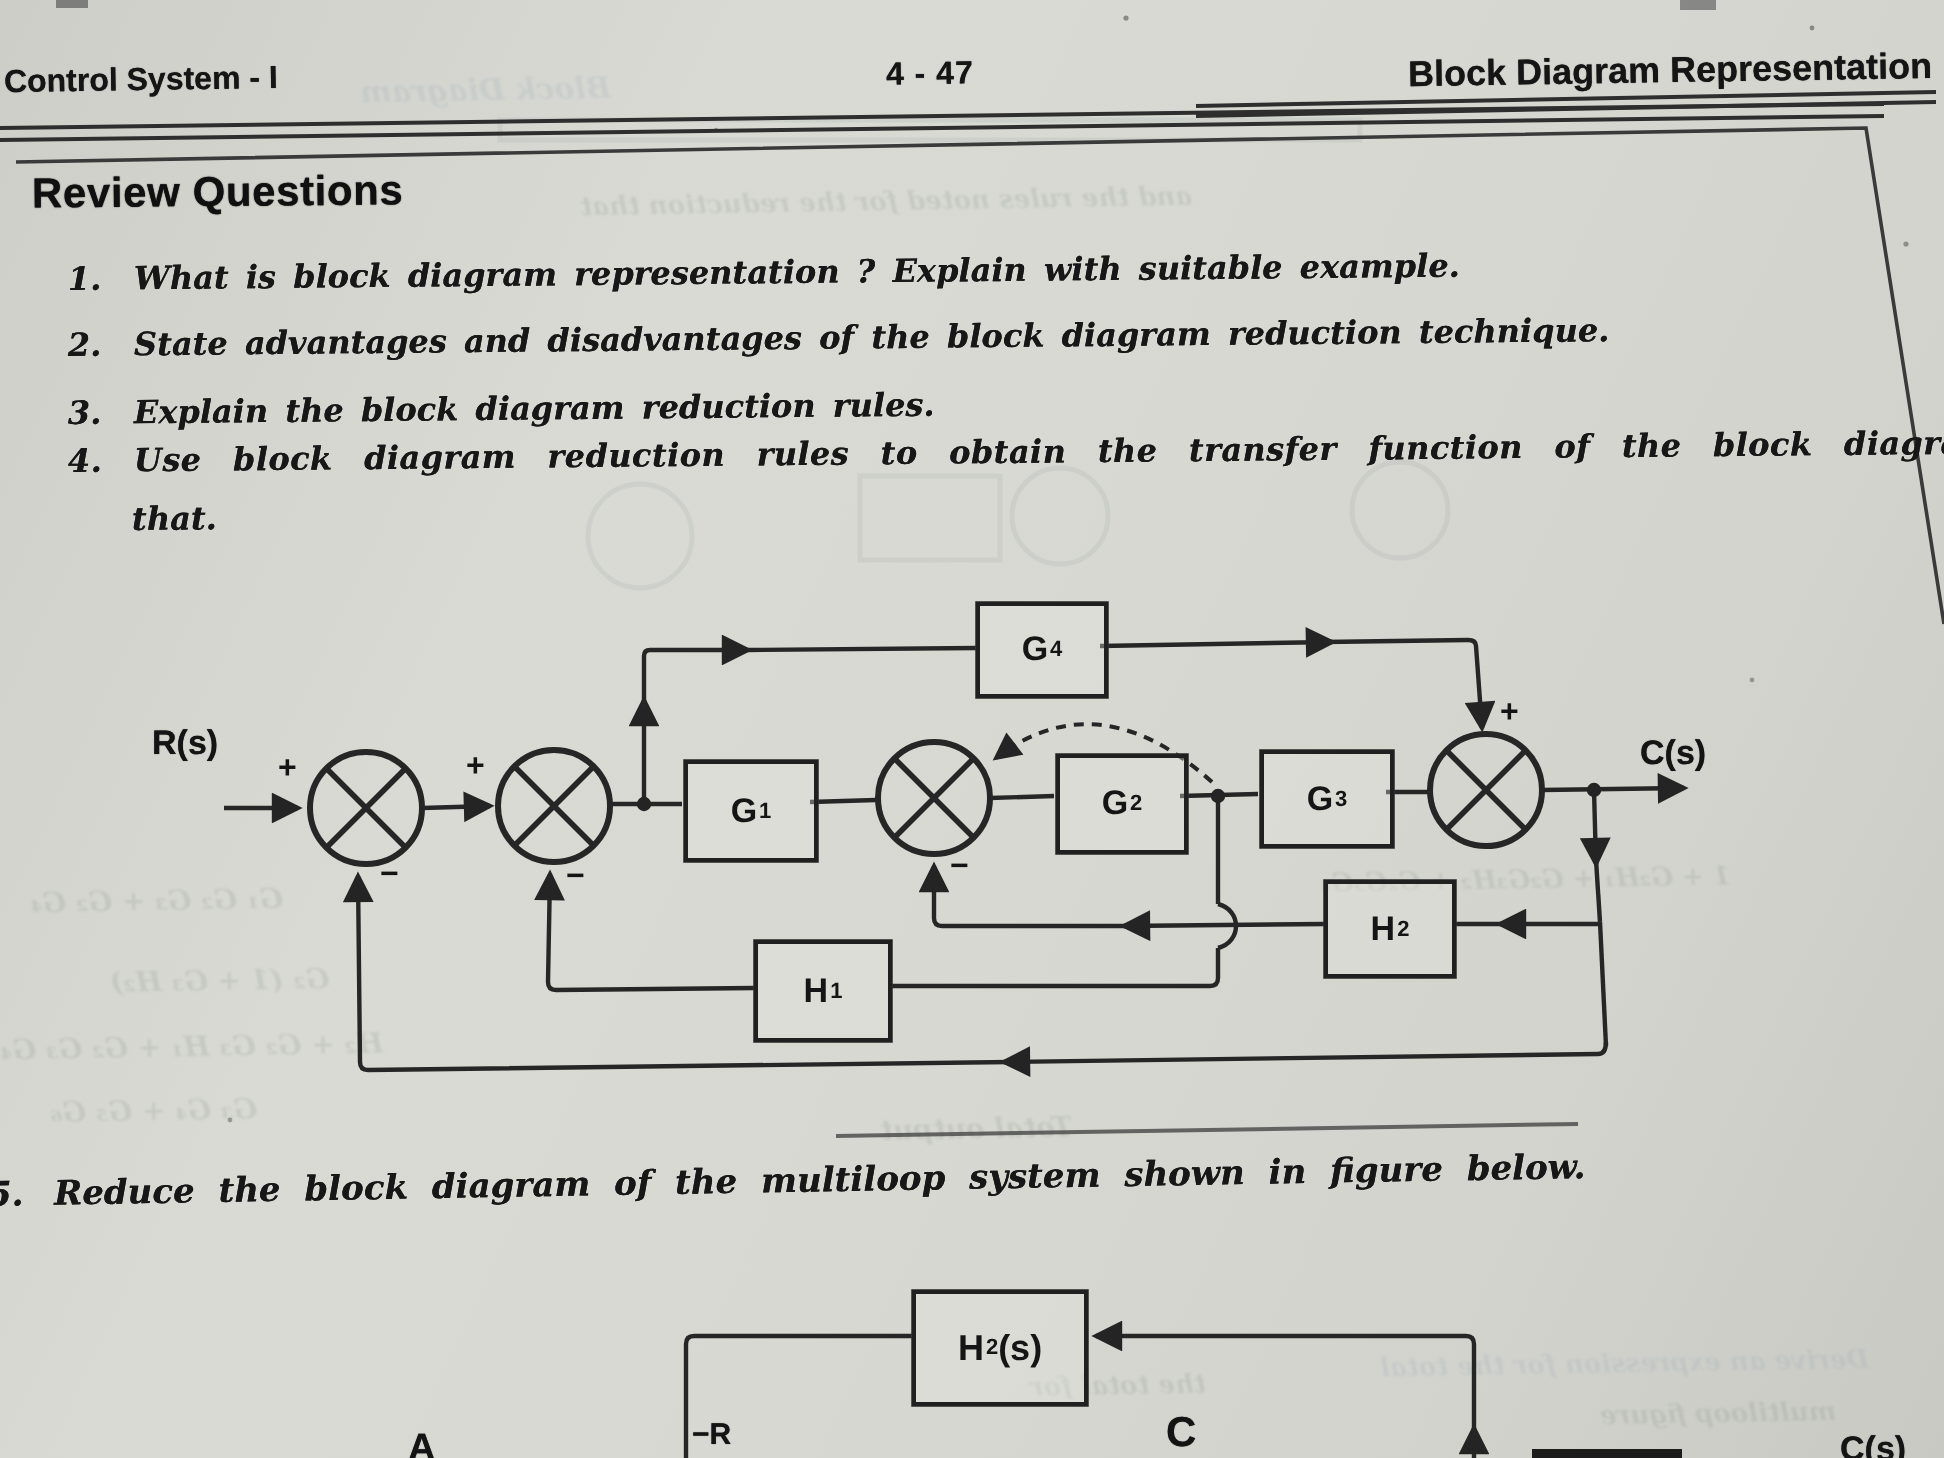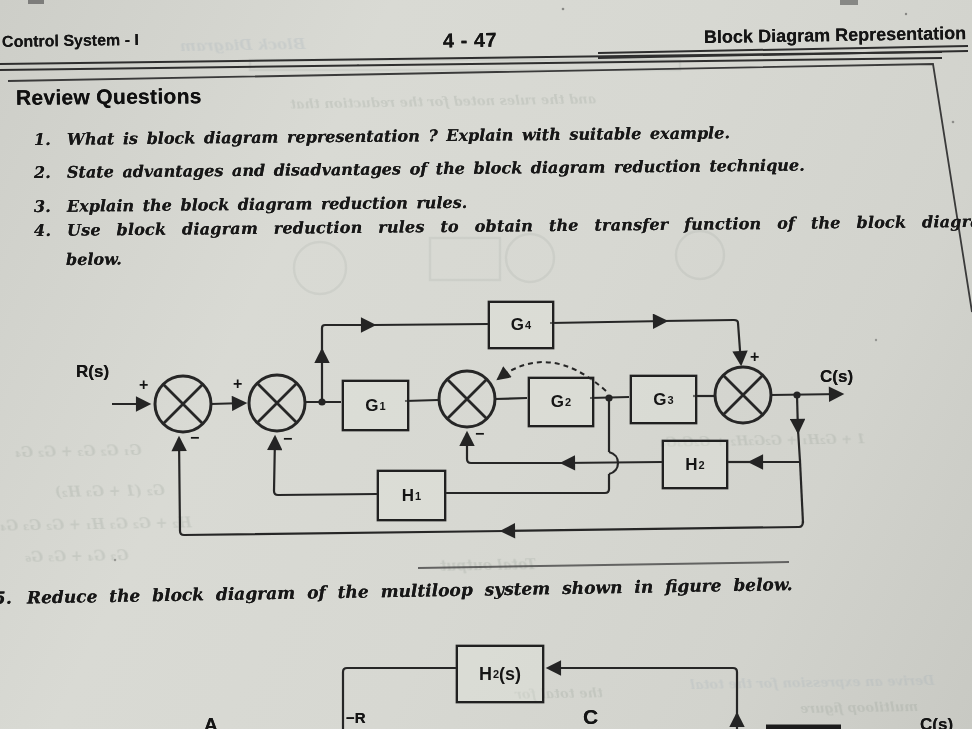--- a/index.html
+++ b/index.html
@@ -3,21 +3,21 @@
 <meta charset="utf-8">
 <style>
   html,body{margin:0;padding:0;background:#c9cac4;}
   .page{position:relative;width:972px;height:729px;overflow:hidden;
         background:linear-gradient(115deg,#cdcec8 0%,#d9dad4 30%,#d7d8d2 55%,#d2d3cd 80%,#c8c9c3 100%);
         font-family:"Liberation Sans",sans-serif;color:#1b1b1b;}
   svg.lines{position:absolute;left:0;top:0;}
   .hdr{position:absolute;font-weight:bold;color:#151515;transform:rotate(-0.9deg);
        text-shadow:0 0 .4px #222;}
   .hdr-left{left:2px;top:32px;font-size:16px;}
-  .hdr-center{left:443px;top:29px;font-size:20px;letter-spacing:.5px;}
+  .hdr-center{left:443px;top:29px;font-size:16px;letter-spacing:.5px;}
   .hdr-right{right:6px;top:23px;font-size:18px;transform-origin:100% 50%;}
   .rq{position:absolute;left:16px;top:85px;font-size:21px;font-weight:bold;color:#101010;
       letter-spacing:.3px;text-shadow:0 0 .6px #111;transform:rotate(-0.5deg);}
   .q{position:absolute;font-family:"DejaVu Serif",serif;font-style:italic;font-weight:bold;
      font-size:16px;color:#171717;white-space:nowrap;word-spacing:3px;
      transform:rotate(-0.55deg);transform-origin:0 50%;text-shadow:0 0 .3px #222;}
   .qn{display:inline-block;width:33px;}
   .q4a{word-spacing:10px;letter-spacing:.2px;}
   .q5{font-size:17px;word-spacing:6px;transform:rotate(-1deg);}
   .siglabel{position:absolute;font-weight:bold;font-size:17px;color:#141414;text-shadow:0 0 .4px #222;}
@@ -158,21 +158,21 @@
   <div class="q" style="left:34px;top:163px;">
     <span class="qn">2.</span><span>State advantages and disadvantages of the block diagram reduction technique.</span>
   </div>
   <div class="q" style="left:34px;top:197px;">
     <span class="qn">3.</span><span>Explain the block diagram reduction rules.</span>
   </div>
   <div class="q q4a" style="left:34px;top:221px;">
     <span class="qn">4.</span><span>Use block diagram reduction rules to obtain the transfer function of the block diagram shown</span>
   </div>
   <div class="q" style="left:66px;top:250px;">
-    <span>below.</span>
+    <span>that.</span>
   </div>
   <div class="q q5" style="left:-6px;top:588px;">
     <span class="qn">5.</span><span>Reduce the block diagram of the multiloop system shown in figure below.</span>
   </div>
 
   <div class="blk" style="left:342px;top:380px;width:63px;height:47px;">
     <span>G</span>
       <sub>1</sub>
   </div>
   <div class="blk" style="left:528px;top:377px;width:62px;height:46px;">

